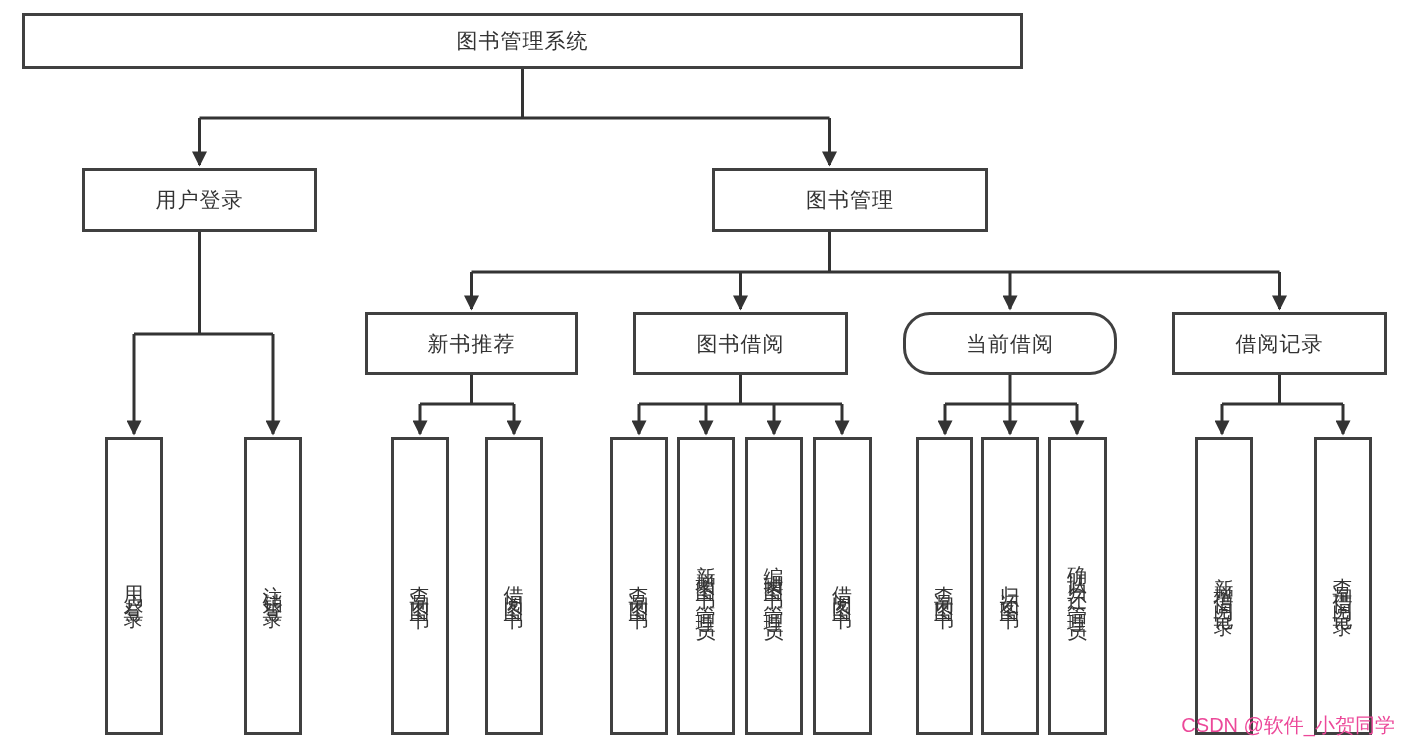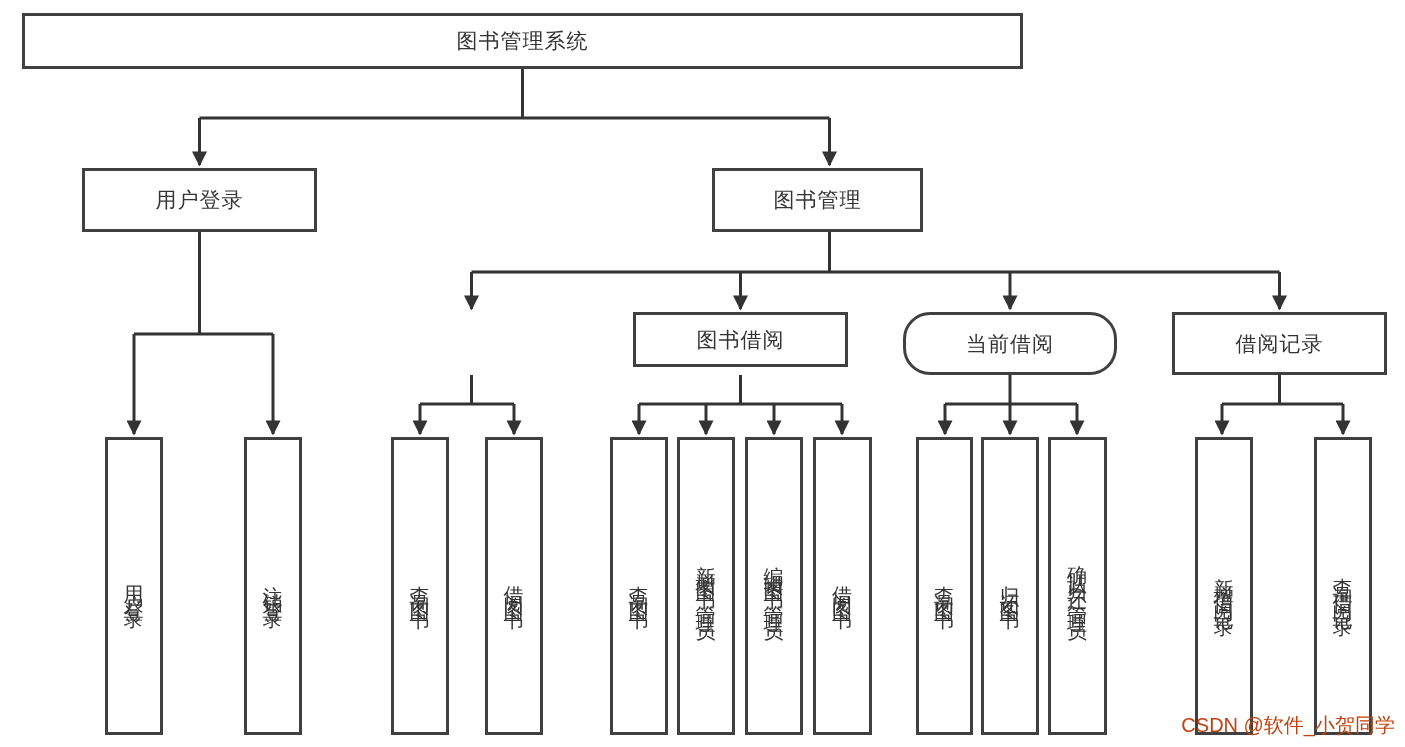--- a/index.html
+++ b/index.html
@@ -14,21 +14,21 @@
     color: #333333; z-index: 1;
   }
   .node.h { font-size: 21px; letter-spacing: 1px; }
   .node.v .vtext {
     writing-mode: vertical-rl; text-orientation: mixed;
     font-size: 20px; letter-spacing: 8px; line-height: 1;
     white-space: nowrap;
   }
   .watermark {
     position: absolute; right: 10px; top: 712px; z-index: 5;
-    color: #c2410c; font-size: 20px; white-space: nowrap;
+    color: #ec4899; font-size: 20px; white-space: nowrap;
   }
 </style>
 </head>
 <body>
 
 <div class="stage">
 
   <svg class="wires" width="1405" height="747" viewBox="0 0 1405 747">
     <defs>
       <marker id="arrow" viewBox="0 0 10 10" refX="9" refY="5" markerWidth="6.5" markerHeight="5" orient="auto-start-reverse">
@@ -77,25 +77,28 @@
     <path d="M1343,404 L1343,434" marker-end="url(#arrow)"></path>
   </svg>
 
   <div class="node h" style="left:22px; top:13px; width:1001px; height:56px;">
     <span>图书管理系统</span>
   </div>
 
   <div class="node h" style="left:82px; top:168px; width:235px; height:64px;">
     <span>用户登录</span>
   </div>
-  <div class="node h" style="left:712px; top:168px; width:211px; height:64px;">
+  <div class="node h" style="left:712px; top:168px; width:276px; height:64px;">
     <span>图书管理</span>
   </div>
 
-  <div class="node h" style="left:633px; top:312px; width:215px; height:55px;">
+  <div class="node h" style="left:365px; top:312px; width:213px; height:63px;">
+    <span>新书推荐</span>
+  </div>
+  <div class="node h" style="left:633px; top:312px; width:215px; height:63px;">
     <span>图书借阅</span>
   </div>
   <div class="node h" style="left:903px; top:312px; width:214px; height:63px;border-radius:27px;">
     <span>当前借阅</span>
   </div>
   <div class="node h" style="left:1172px; top:312px; width:215px; height:63px;">
     <span>借阅记录</span>
   </div>
 
   <div class="node v" style="left:105px; top:437px; width:58px; height:298px;">

